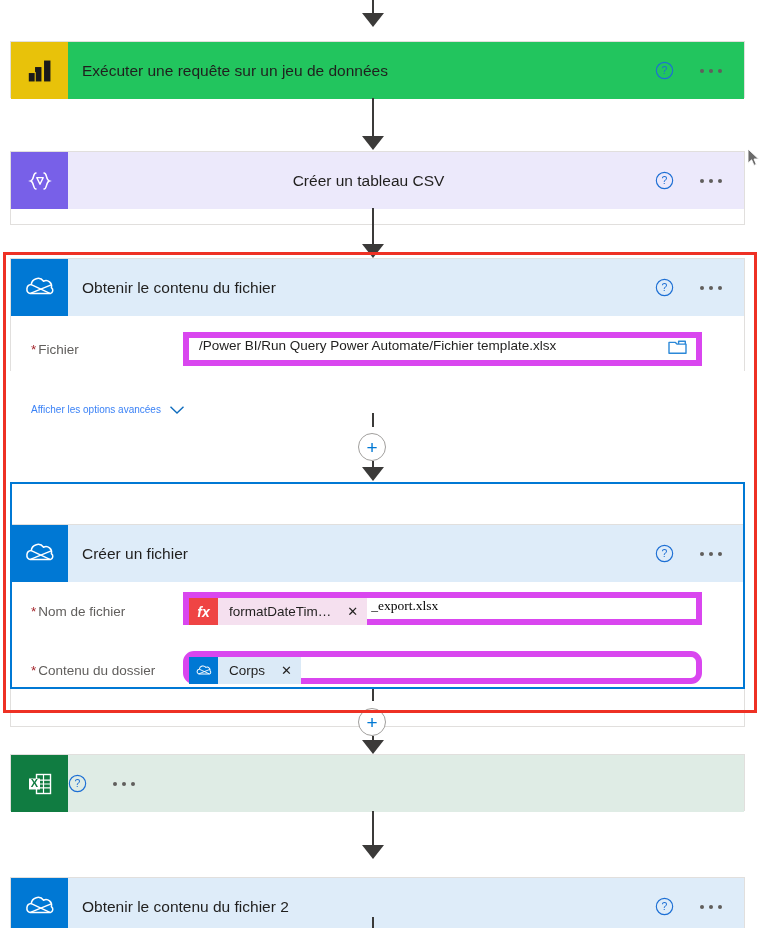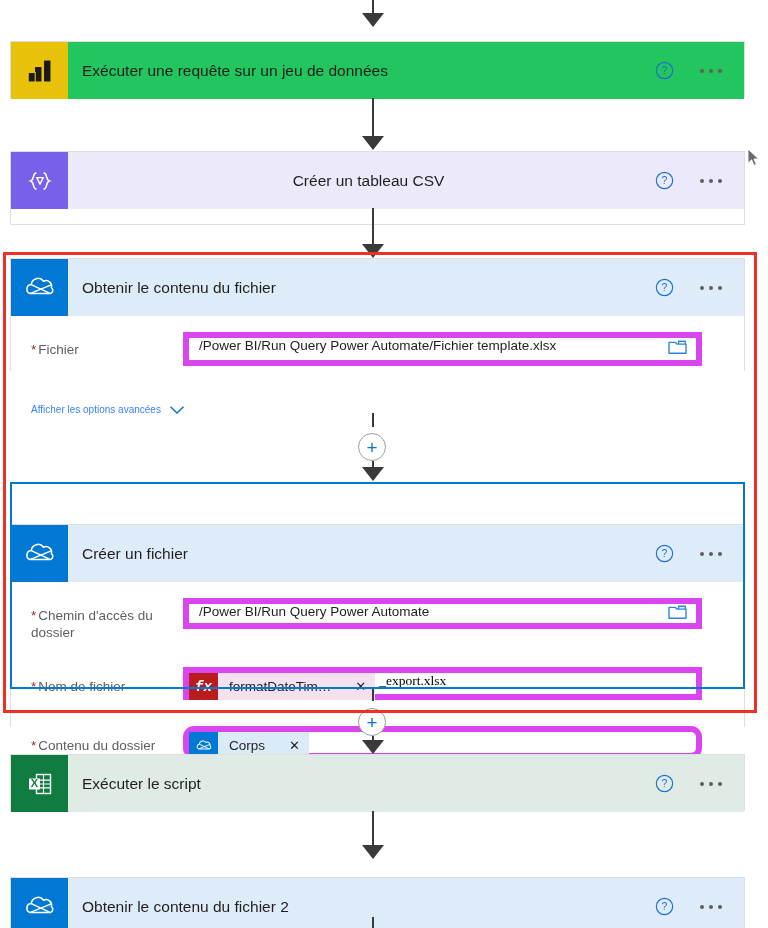--- a/index.html
+++ b/index.html
@@ -78,24 +78,24 @@
     font-size:10px;color:#3b82f6;padding:0 20px;display:flex;
     align-items:center;gap:8px;cursor:pointer;
   }
 
   
   .token{display:inline-flex;align-items:center;height:27px;vertical-align:middle;}
   .token-ic{
     width:29px;height:27px;display:flex;align-items:center;justify-content:center;
     flex:0 0 29px;
   }
-  .token-fx{background:#b91c1c;color:#ffffff;font-size:14px;font-style:italic;font-family:Liberation Mono, monospace;font-weight:700;}
+  .token-fx{background:#ef4444;color:#ffffff;font-size:14px;font-style:italic;font-family:Liberation Sans, sans-serif;font-weight:700;}
   .token-od{background:#0078d4;}
   .token-body{
-    display:flex;align-items:center;gap:24px;height:27px;padding:0 9px 0 11px;
+    display:flex;align-items:center;gap:16px;height:27px;padding:0 9px 0 11px;
     font-size:13.5px;color:#201f1e;white-space:nowrap;
   }
   .tb-pink{background:#f5e0ef;}
   .tb-blue{background:#dbeaf7;}
   .token-x{font-size:13px;color:#201f1e;cursor:pointer;line-height:1;}
   .trail{font-size:13.5px;color:#000000;margin-left:4px;font-family:Liberation Serif, serif;}
 
   
   .sel-blue{
     position:absolute;left:10px;width:735px;box-sizing:border-box;
@@ -248,34 +248,20 @@
         </span>
         <span class="ellipsis">
             <i></i>
             <i></i>
             <i></i>
           </span>
       </div>
     </div>
     <div class="card-body">
 
-      <div class="field-row" style="padding-top:16px;">
-        <div class="field-label">
-          <span class="req">*</span><span>Chemin d'accès du dossier</span>
-        </div>
-        <div class="field-ctl" style="height:31px;">
-          <span class="field-text">/Power BI/Run Query Power Automate</span>
-          <span class="folder-ic">
-            <svg width="19" height="16" viewBox="0 0 19 16" aria-hidden="true">
-              <path d="M1 14.3 L1 3.4 L7.4 3.4 L9 5.1 L18 5.1 L18 14.3 Z" fill="none" stroke="#2b88d8" stroke-width="1.4" stroke-linejoin="round"></path>
-              <path d="M10.6 5.0 L10.6 2.2 L17.3 2.2 L17.3 5.0" fill="none" stroke="#2b88d8" stroke-width="1.4" stroke-linejoin="round"></path>
-            </svg>
-          </span>
-        </div>
-      </div>
 
       <div class="field-row" style="padding-top:10px;">
         <div class="field-label" style="padding-top:11px;">
           <span class="req">*</span><span>Nom de fichier</span>
         </div>
         <div class="field-ctl" style="height:33px;padding-left:0;">
           <span class="token">
             <span class="token-ic token-fx">fx</span>
             <span class="token-body tb-pink">
               <span>formatDateTim…</span>
@@ -322,21 +308,20 @@
   <div class="card" style="top:754px;height:57px;">
     <div class="card-head head-excel">
       <div class="card-icon ic-excel">
         <svg width="30" height="30" viewBox="0 0 30 30" aria-hidden="true">
           <rect x="11.5" y="5.5" width="14" height="19" fill="none" stroke="#ffffff" stroke-width="1.4"></rect>
           <path d="M11.5 11.2 H25.5 M11.5 15 H25.5 M11.5 18.8 H25.5 M18.5 5.5 V24.5" stroke="#ffffff" stroke-width="1.2" fill="none"></path>
           <rect x="4" y="9.5" width="11" height="11" fill="#ffffff"></rect>
           <text x="9.5" y="18.3" text-anchor="middle" font-family="Liberation Sans, sans-serif" font-size="11" font-weight="700" fill="#107c41">X</text>
         </svg>
       </div>
-      <div class="card-title">Exécuter le script</div>
       <div class="head-actions">
         <span>
           <svg class="help-ic" viewBox="0 0 20 20">
               <circle cx="10" cy="10" r="8.6" fill="none" stroke="#1d6fd4" stroke-width="1.2"></circle>
               <text x="10" y="14.2" text-anchor="middle" font-family="Liberation Sans, sans-serif" font-size="11" fill="#1d6fd4">?</text>
             </svg>
         </span>
         <span class="ellipsis">
             <i></i>
             <i></i>

